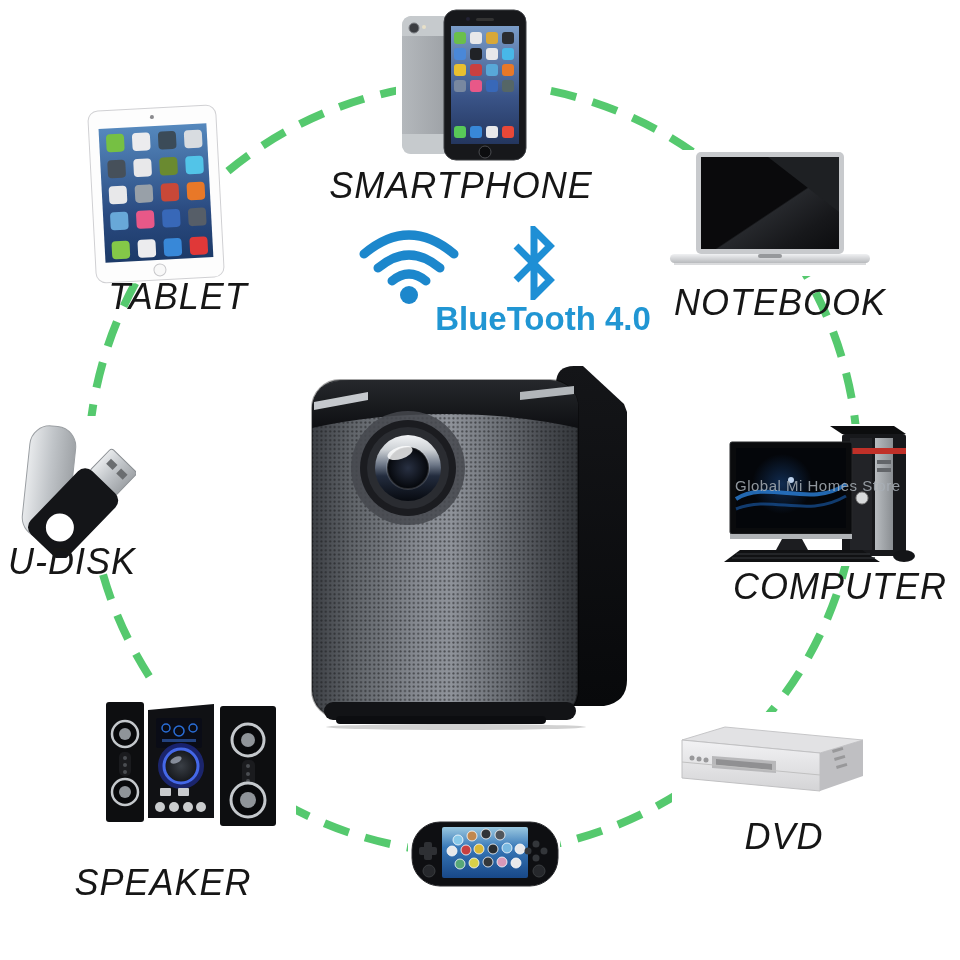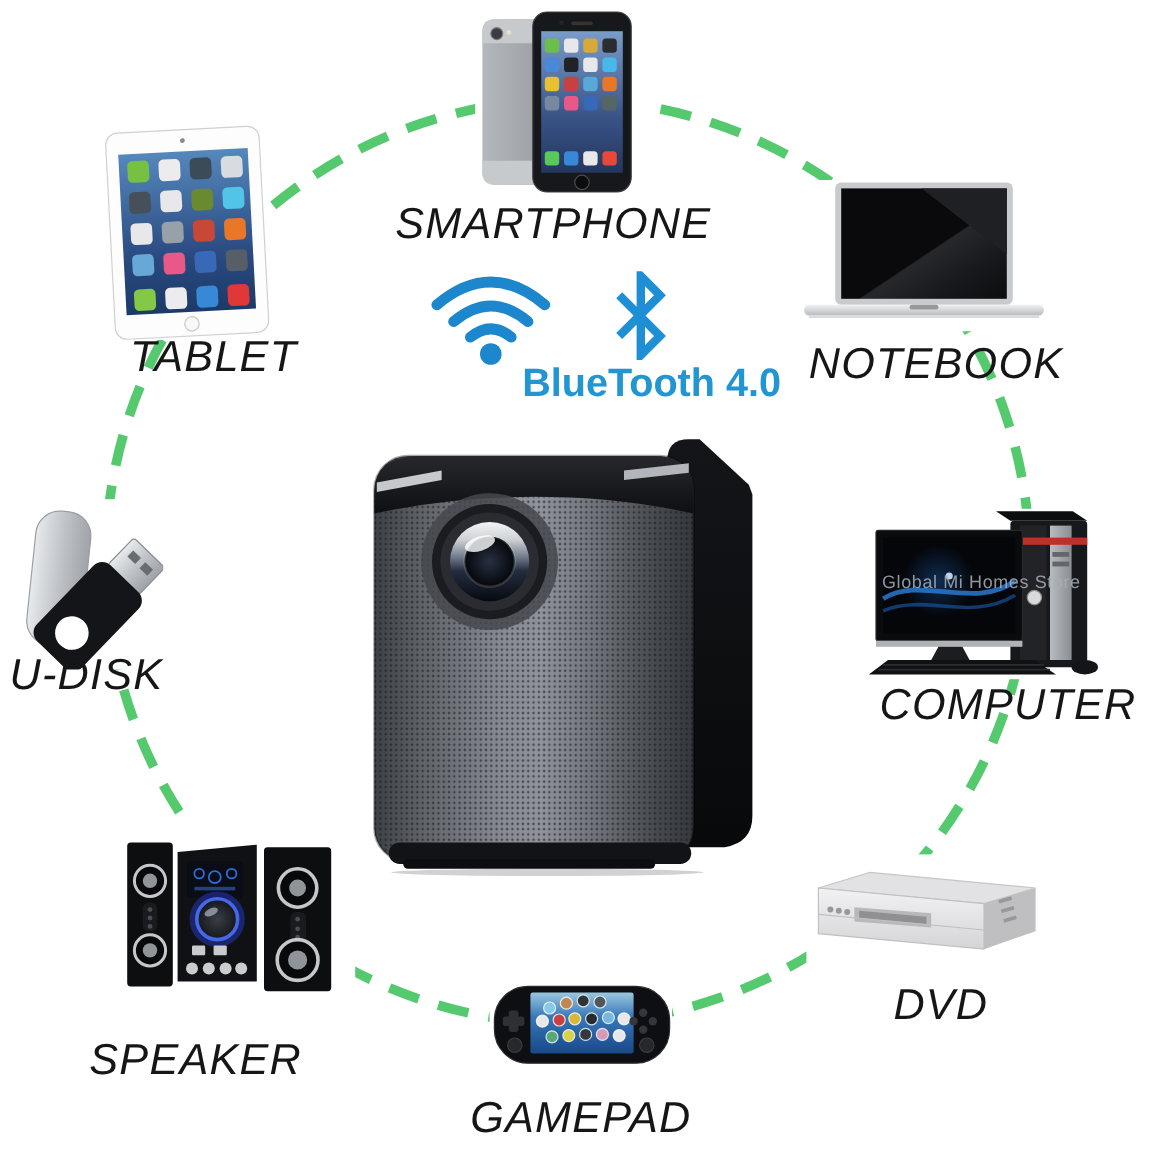--- a/index.html
+++ b/index.html
@@ -369,17 +369,16 @@
 
   <div class="bt-label" style="left:543px;top:300px;">BlueTooth 4.0</div>
 
   <div class="lbl" style="left:461px;top:165px;">SMARTPHONE</div>
   <div class="lbl" style="left:178px;top:276px;font-style:italic;">TABLET</div>
   <div class="lbl" style="left:780px;top:282px;">NOTEBOOK</div>
   <div class="lbl" style="left:72px;top:541px;">U-DISK</div>
   <div class="lbl" style="left:840px;top:566px;text-align:right;">COMPUTER</div>
   <div class="lbl" style="left:163px;top:822px;margin-top:40px;">SPEAKER</div>
   <div class="lbl" style="left:784px;top:816px;">DVD</div>
-  <div class="lbl" style="left:484px;top:910px;">GAMEPAD</div>
 
   <div class="watermark" style="left:735px;top:477px;">Global Mi Homes Store</div>
 
 </div>
 
 </body></html>

